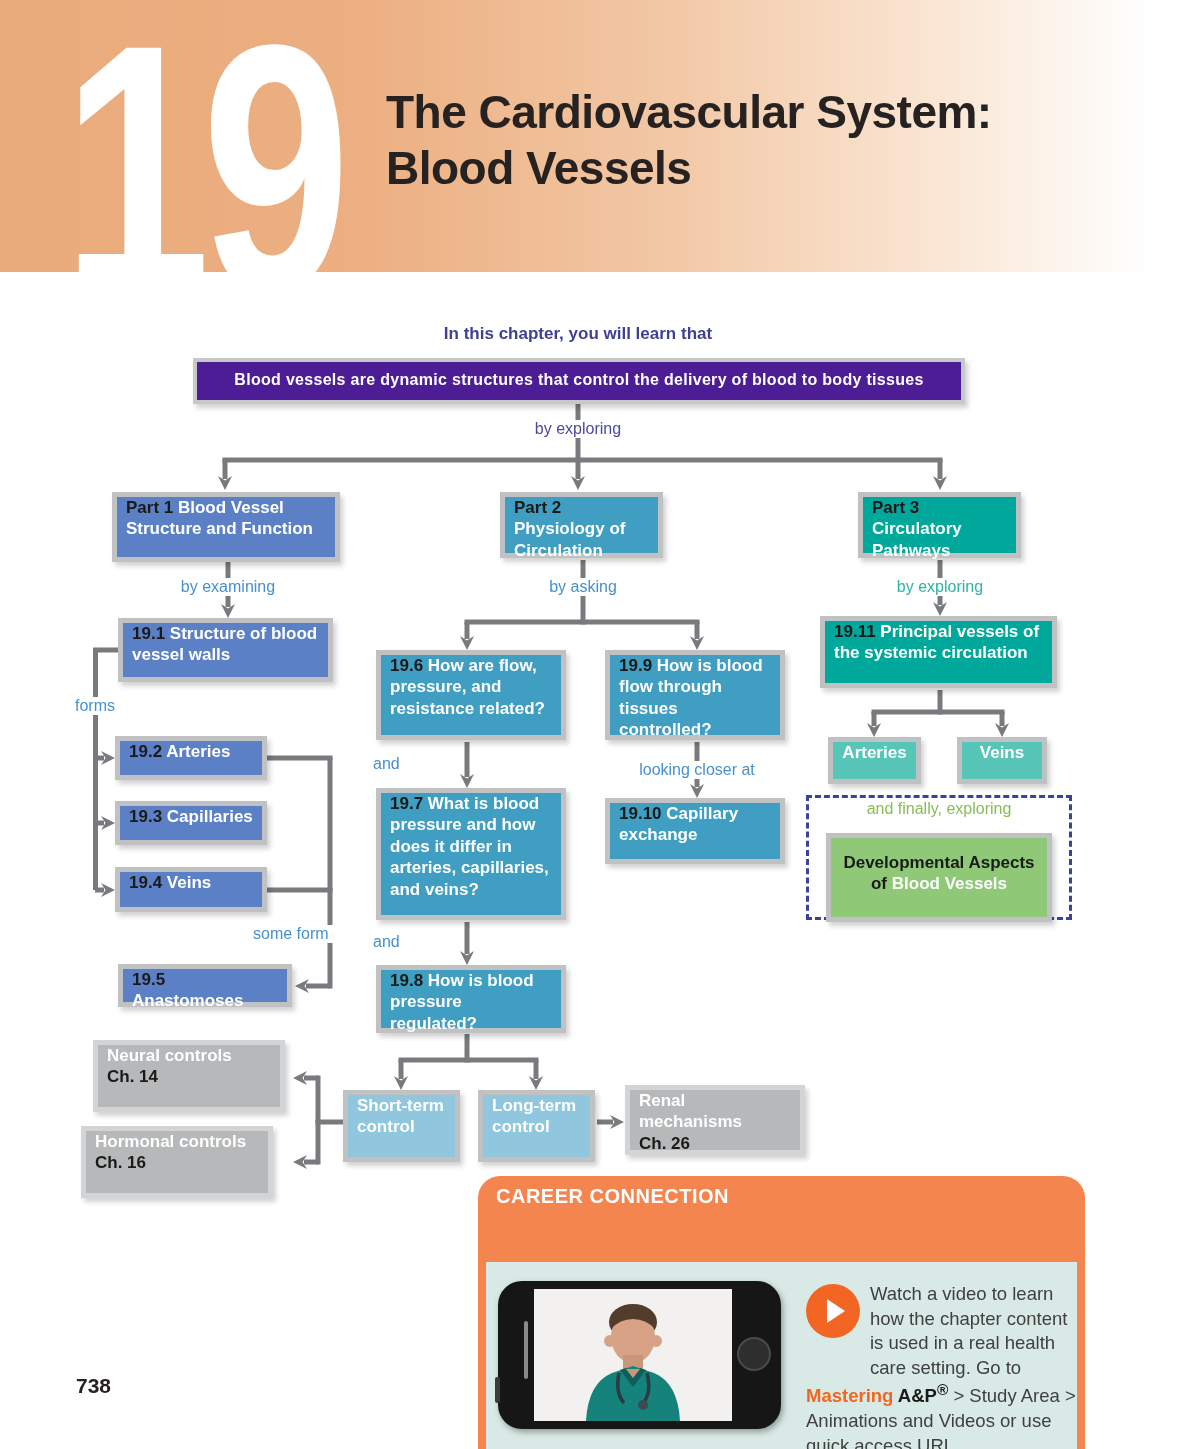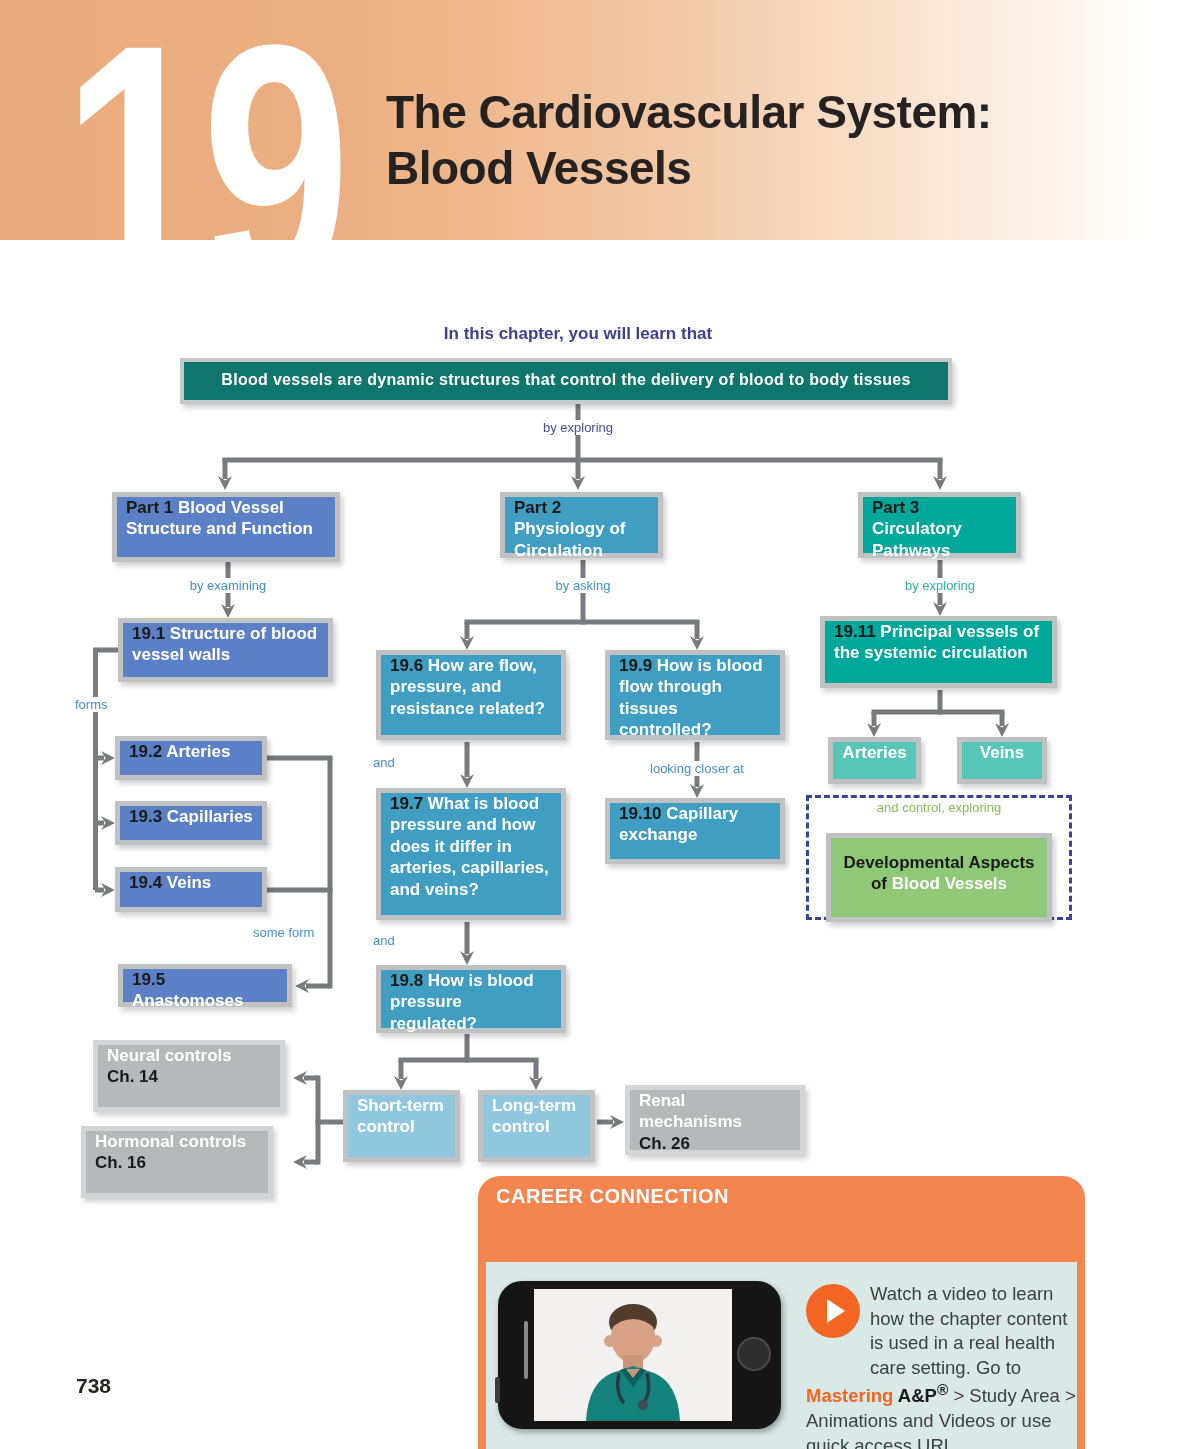--- a/index.html
+++ b/index.html
@@ -3,50 +3,50 @@
 <meta charset="utf-8">
 <style>
   * { margin:0; padding:0; box-sizing:border-box; }
   html,body { background:#ffffff; }
   #page {
     position:relative; width:1200px; height:1449px; background:#ffffff;
     font-family:"Liberation Sans", sans-serif; overflow:hidden;
   }
   
   .header-band {
-    position:absolute; left:0; top:0; width:1200px; height:240px;
+    position:absolute; left:0; top:0; width:1200px; height:272px;
     background:linear-gradient(90deg,#EAAB7C 0%,#ECAF81 30%,#F2C7A4 55%,#FAE6D4 78%,#FFFFFF 96%);
     padding-left:21px;
   }
   .chapter-num {
     position:absolute; left:62px; top:-8px; color:#ffffff;
     font-size:352px; font-weight:bold; line-height:1; letter-spacing:-12px;
     transform:scaleX(0.76); transform-origin:left top;
   }
   .chapter-title {
     position:absolute; left:386px; top:84px; color:#262221;
     font-size:46px; font-weight:bold; line-height:1.22; letter-spacing:-0.5px;
   }
   
   .lead-text {
     position:absolute; left:578px; top:324px; transform:translateX(-50%);
     color:#3F3F94; font-size:17px; font-weight:bold; white-space:nowrap;
   }
   .edge-label {
-    position:absolute; z-index:3; font-size:13px; color:#4690CF;
+    position:absolute; z-index:3; font-size:16px; color:#4690CF;
     background:#ffffff; padding:0 5px; white-space:nowrap;
   }
   .edge-label.center { transform:translateX(-50%); }
   .edge-label.purple { color:#4A4AA0; }
   .edge-label.teal   { color:#2EB3A4; }
   .edge-label.green  { color:#85BE54; }
   
   .banner {
-    position:absolute; left:180px; top:358px; width:772px; height:46px; z-index:2;
-    background:#0f766e; border:4px solid #C6C8CA; box-shadow:3px 4px 5px rgba(0,0,0,.18);
+    position:absolute; left:193px; top:358px; width:772px; height:46px; z-index:2;
+    background:#4c1d95; border:4px solid #C6C8CA; box-shadow:3px 4px 5px rgba(0,0,0,.18);
     color:#ffffff; font-weight:bold; font-size:16px; text-align:center; line-height:36px;
     letter-spacing:0.3px;
   }
   
   .node {
     position:absolute; z-index:2; border:5px solid #BFC1C3;
     box-shadow:3px 4px 5px rgba(0,0,0,.18);
     color:#ffffff; font-weight:bold; font-size:17px; line-height:1.26; padding:0 9px;
   }
   .node .num { color:#1A1A1A; }
@@ -167,21 +167,21 @@
 
   <div class="edge-label purple center" style="left:578px;top:420px">by exploring</div>
   <div class="edge-label center" style="left:228px;top:578px">by examining</div>
   <div class="edge-label center" style="left:583px;top:578px">by asking</div>
   <div class="edge-label teal center" style="left:940px;top:578px">by exploring</div>
   <div class="edge-label" style="left:70px;top:697px">forms</div>
   <div class="edge-label" style="left:248px;top:925px">some form</div>
   <div class="edge-label" style="left:368px;top:755px;background:transparent">and</div>
   <div class="edge-label" style="left:368px;top:933px;background:transparent">and</div>
   <div class="edge-label center" style="left:697px;top:761px">looking closer at</div>
-  <div class="edge-label green center" style="left:939px;top:800px;background:transparent">and control, exploring</div>
+  <div class="edge-label green center" style="left:939px;top:800px;background:transparent">and finally, exploring</div>
 
   <div class="node blue" style="left:112px;top:492px;width:228px;height:70px">
     <span class="num">Part 1</span>
     <span>Blood Vessel Structure and Function</span>
   </div>
   <div class="node tealblue" style="left:500px;top:492px;width:163px;height:66px">
     <span class="num">Part 2</span>
     <span>Physiology of Circulation</span>
   </div>
   <div class="node tealgreen" style="left:858px;top:492px;width:163px;height:66px">

